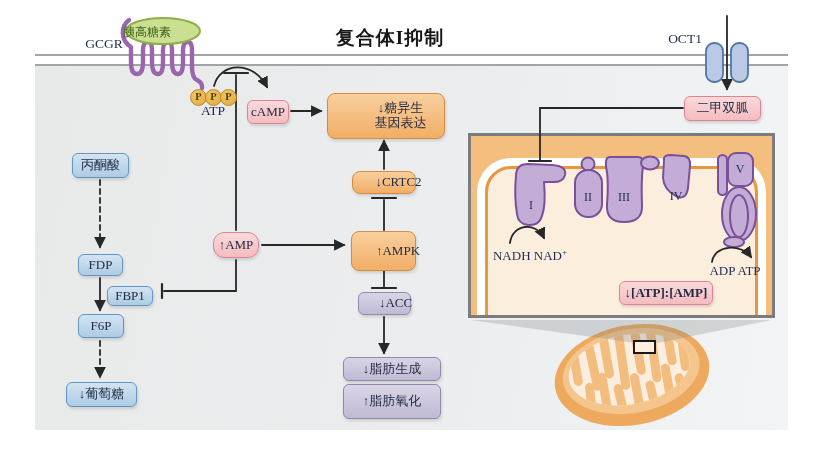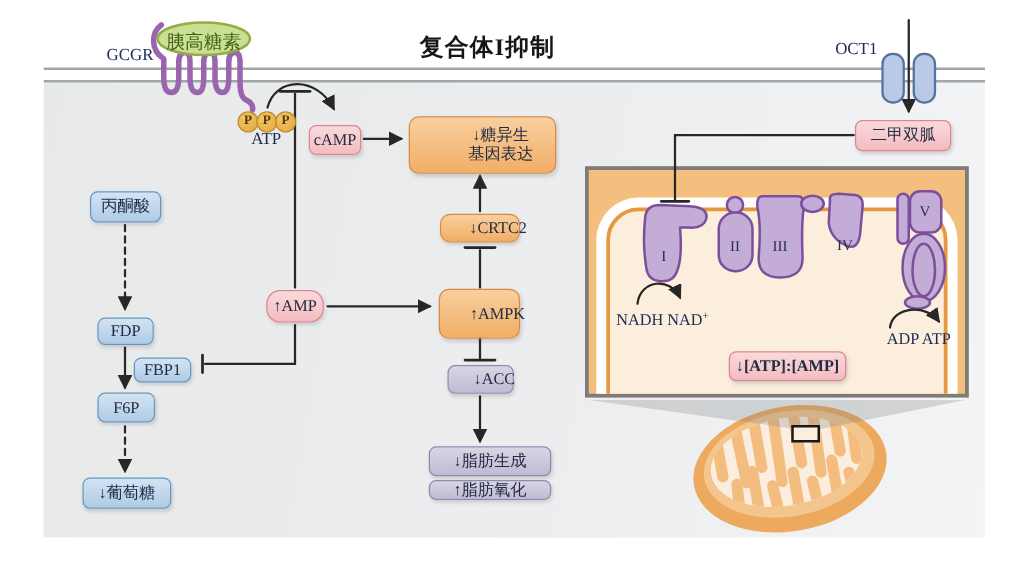--- a/index.html
+++ b/index.html
@@ -39,21 +39,21 @@
   }
   .p-circle{
     position:absolute; width:15px; height:15px; border-radius:50%;
     background:radial-gradient(circle at 35% 30%,#f0c668,#e2a83c);
     border:1px solid #c08a28; color:#523c00; font-size:10.5px; font-weight:bold;
     text-align:center; line-height:14px;
   }
   .complex-lbl{position:absolute; color:#25304e; font-size:12px; text-align:center;}
   svg.overlay{position:absolute; left:0; top:0; pointer-events:none;}
   sup{font-size:9px;}
-  .bold{font-weight:bold;}
+  .bold{font-weight:bold;margin-left:36px;}
 </style>
 </head>
 <body>
 
 <div class="canvas">
 
   <div class="cell-bg"></div>
   <div class="mem-line" style="top:54px;"></div>
   <div class="mem-line" style="top:64px;"></div>
 
@@ -160,21 +160,21 @@
 
     <ellipse cx="163" cy="31" rx="37" ry="13" fill="#cadf92" stroke="#8fae45" stroke-width="2"></ellipse>
 
     <g fill="#b9c9e6" stroke="#54749f" stroke-width="1.8">
       <rect x="706" y="43" width="17" height="39" rx="8"></rect>
       <rect x="731" y="43" width="17" height="39" rx="8"></rect>
     </g>
   </svg>
 
   <div class="lbl" style="left:82px; top:36px; width:44px;">GCGR</div>
-  <div class="lbl" style="left:126px; top:24px; width:74px; font-size:15px; color:#41611c;">胰高糖素</div>
+  <div class="lbl" style="left:110px; top:24px; width:74px; font-size:12px; color:#41611c;">胰高糖素</div>
   <div class="lbl" style="left:194px; top:103px; width:38px;">ATP</div>
   <div class="lbl" style="left:664px; top:31px; width:42px;">OCT1</div>
 
   <div class="p-circle" style="left:190px; top:89px;"><span>P</span></div>
   <div class="p-circle" style="left:205px; top:89px;"><span>P</span></div>
   <div class="p-circle" style="left:220px; top:89px;"><span>P</span></div>
 
   <div class="box blue" style="left:72px; top:153px; width:57px; height:25px;">丙酮酸</div>
   <div class="box blue" style="left:78px; top:254px; width:45px; height:22px;">FDP</div>
   <div class="box blue" style="left:107px; top:286px; width:46px; height:20px;">FBP1</div>
@@ -187,21 +187,21 @@
 
   <div class="box orange" style="left:327px; top:93px; width:118px; height:46px;">
     <div>↓糖异生</div>
     <div>基因表达</div>
   </div>
   <div class="box orange" style="left:352px; top:171px; width:64px; height:23px;">↓CRTC2</div>
   <div class="box orange" style="left:351px; top:231px; width:65px; height:40px;">↑AMPK</div>
 
   <div class="box lavender" style="left:358px; top:292px; width:53px; height:23px;padding-left:22px;">↓ACC</div>
   <div class="box lavender" style="left:343px; top:357px; width:98px; height:24px;">↓脂肪生成</div>
-  <div class="box lavender" style="left:343px; top:384px; width:98px; height:16px;">↑脂肪氧化</div>
+  <div class="box lavender" style="left:343px; top:384px; width:98px; height:35px;">↑脂肪氧化</div>
 
   <div class="box pink bold" style="left:583px; top:281px; width:94px; height:24px;">↓[ATP]:[AMP]</div>
 
   <div class="complex-lbl" style="left:524px; top:198px; width:14px;">I</div>
   <div class="complex-lbl" style="left:580px; top:190px; width:16px;">II</div>
   <div class="complex-lbl" style="left:613px; top:190px; width:22px;">III</div>
   <div class="complex-lbl" style="left:665px; top:166px; width:22px;margin-top:23px;">IV</div>
   <div class="complex-lbl" style="left:733px; top:162px; width:14px;">V</div>
 
   <div class="lbl" style="left:484px; top:247px; width:92px; font-size:13px;"><span>NADH NAD</span><sup>+</sup></div>

